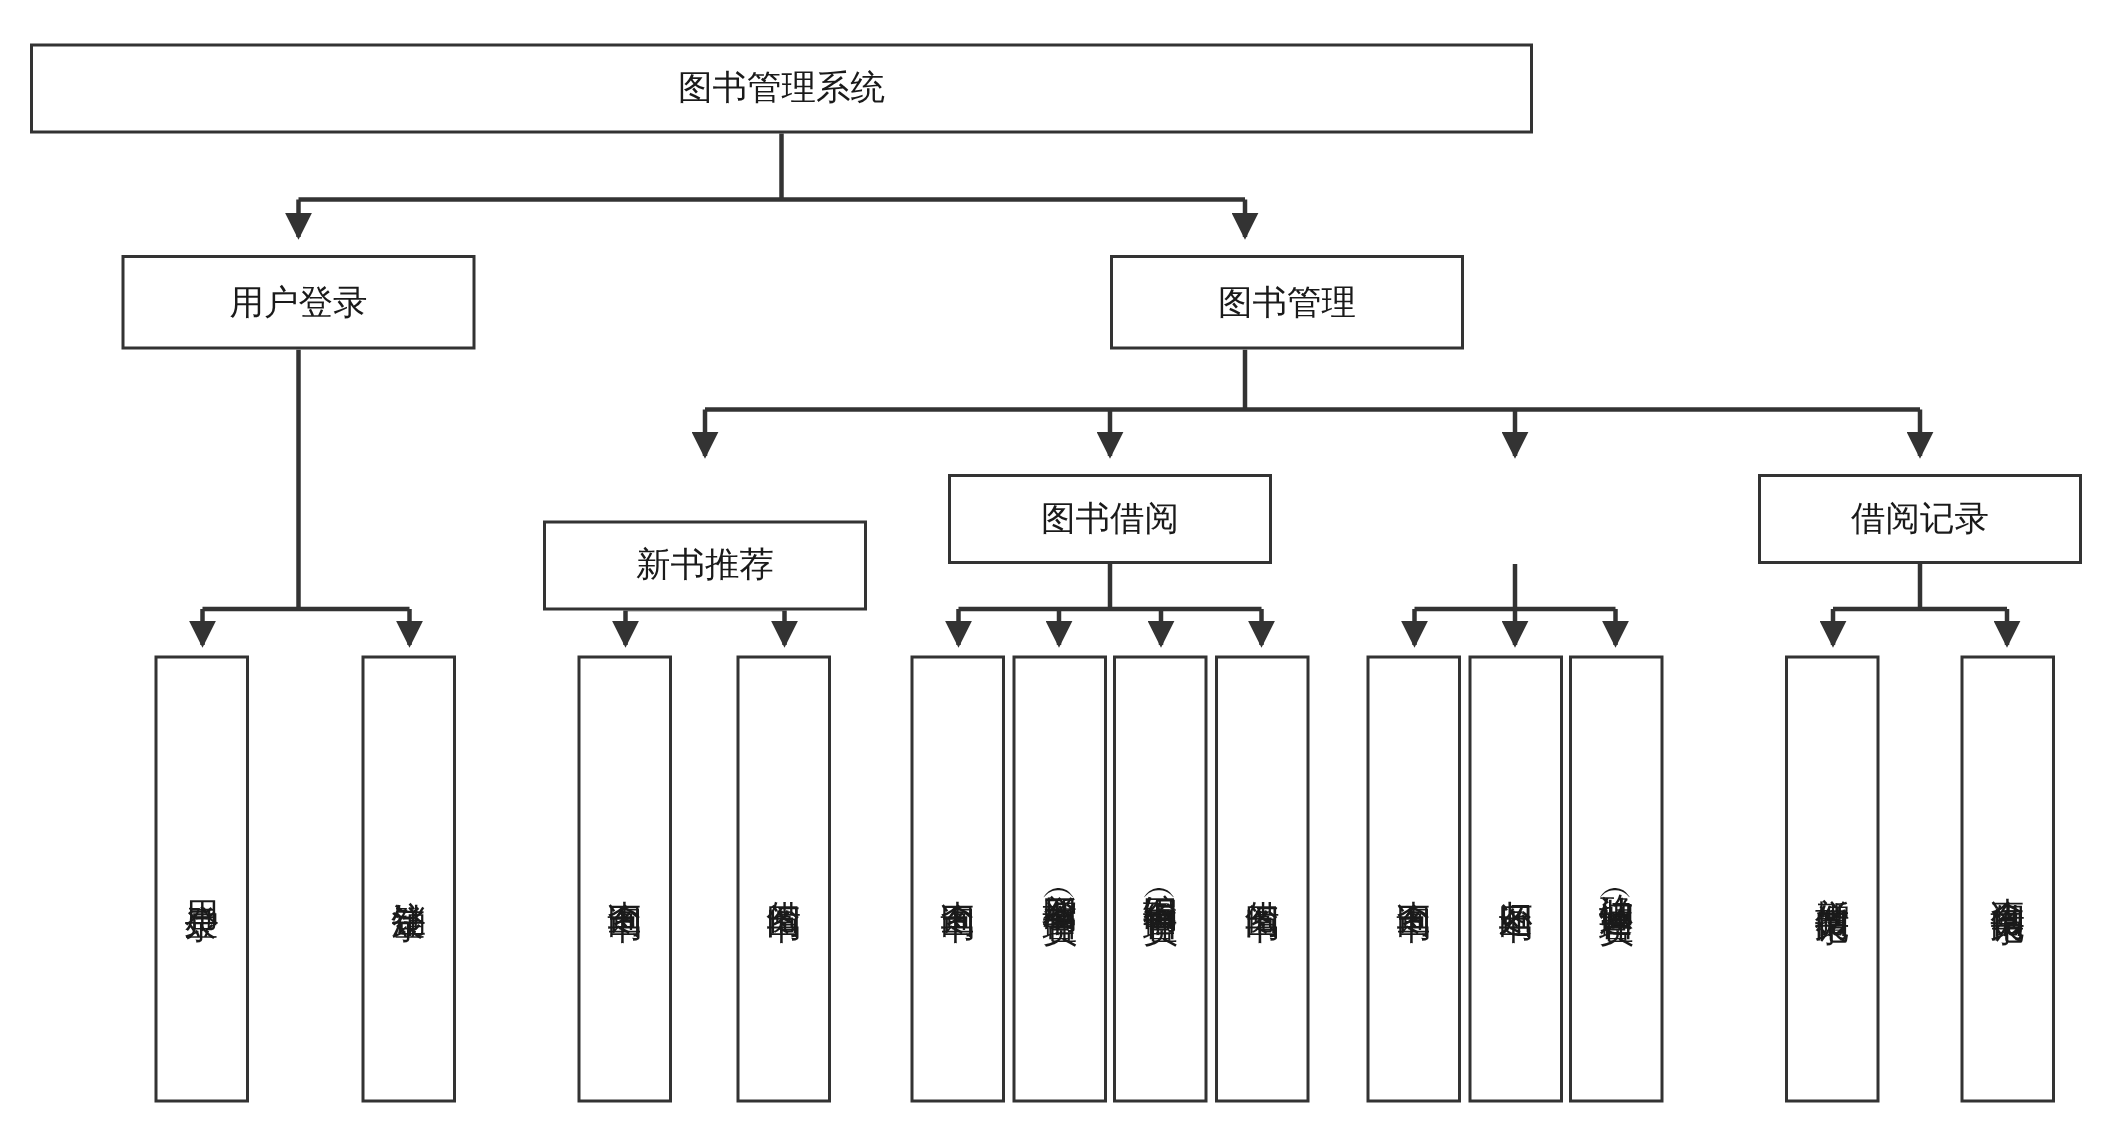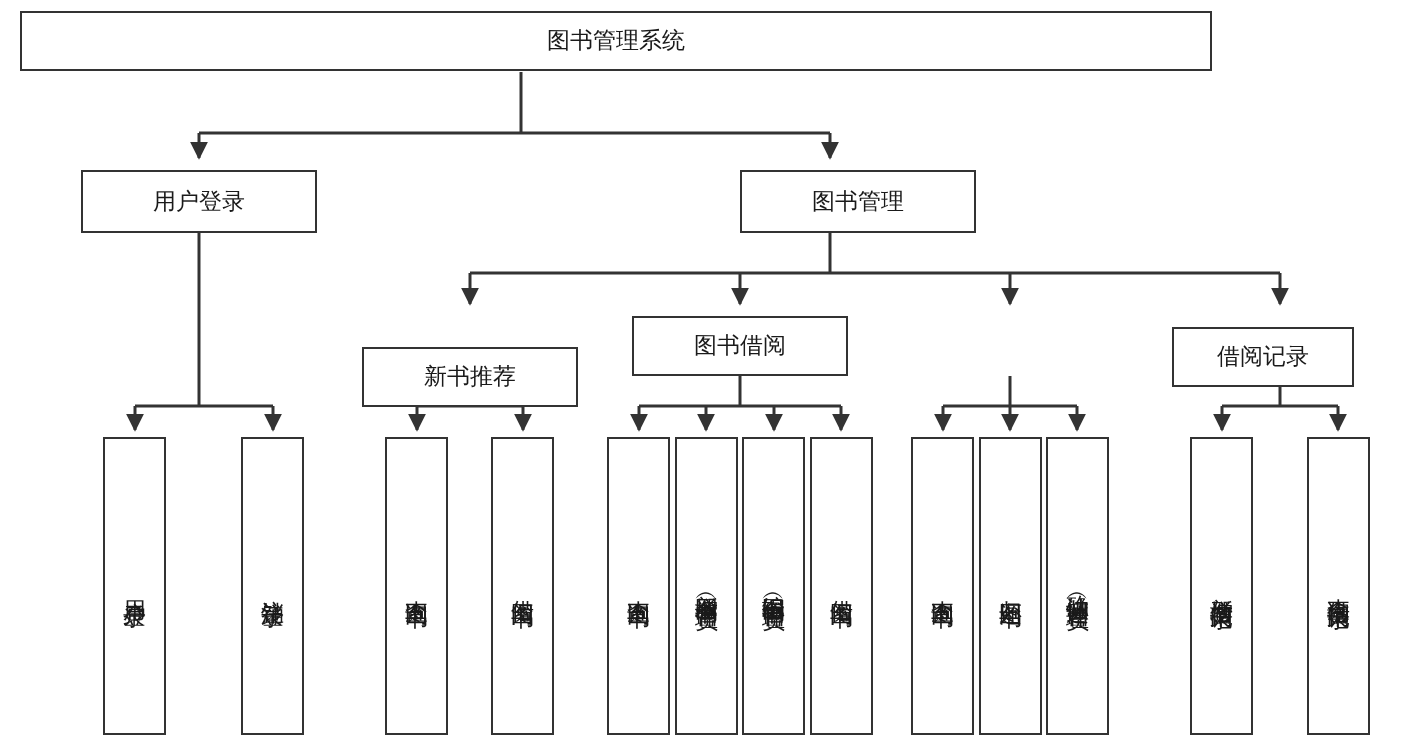--- a/index.html
+++ b/index.html
@@ -120,42 +120,42 @@
       <path d="M 1010 406 L 1010 430" marker-end="url(#arrow)"></path>
       <path d="M 1077 406 L 1077 430" marker-end="url(#arrow)"></path>
 
       <path d="M 1280 376 L 1280 406"></path>
       <path d="M 1222 406 L 1338 406"></path>
       <path d="M 1222 406 L 1222 430" marker-end="url(#arrow)"></path>
       <path d="M 1338 406 L 1338 430" marker-end="url(#arrow)"></path>
     </g>
   </svg>
 
-  <div class="node root" style="left:20px; top:11px; width:1192px; height:60px;">
+  <div class="node root" style="left:20px; top:29px; width:1002px; height:60px;">
     <span class="lbl">图书管理系统</span>
   </div>
 
   <div class="node h" style="left:81px; top:170px; width:236px; height:63px;">
     <span class="lbl">用户登录</span>
   </div>
 
   <div class="node h" style="left:712px; top:170px; width:236px; height:63px;margin-left:28px;">
     <span class="lbl">图书管理</span>
   </div>
 
   <div class="node h" style="left:362px; top:316px; width:216px; height:60px;margin-top:31px;">
     <span class="lbl">新书推荐</span>
   </div>
 
   <div class="node h" style="left:632px; top:316px; width:216px; height:60px;">
     <span class="lbl">图书借阅</span>
   </div>
 
 
-  <div class="node h" style="left:1172px; top:316px; width:182px; height:60px;margin-top:11px;">
+  <div class="node h" style="left:1172px; top:316px; width:216px; height:60px;">
     <span class="lbl">借阅记录</span>
   </div>
 
   <div class="node leaf" style="left:103px; top:437px; width:63px; height:298px;">
     <span class="lbl">用户登录</span>
   </div>
 
   <div class="node leaf" style="left:241px; top:437px; width:63px; height:298px;">
     <span class="lbl">注销登录</span>
   </div>

